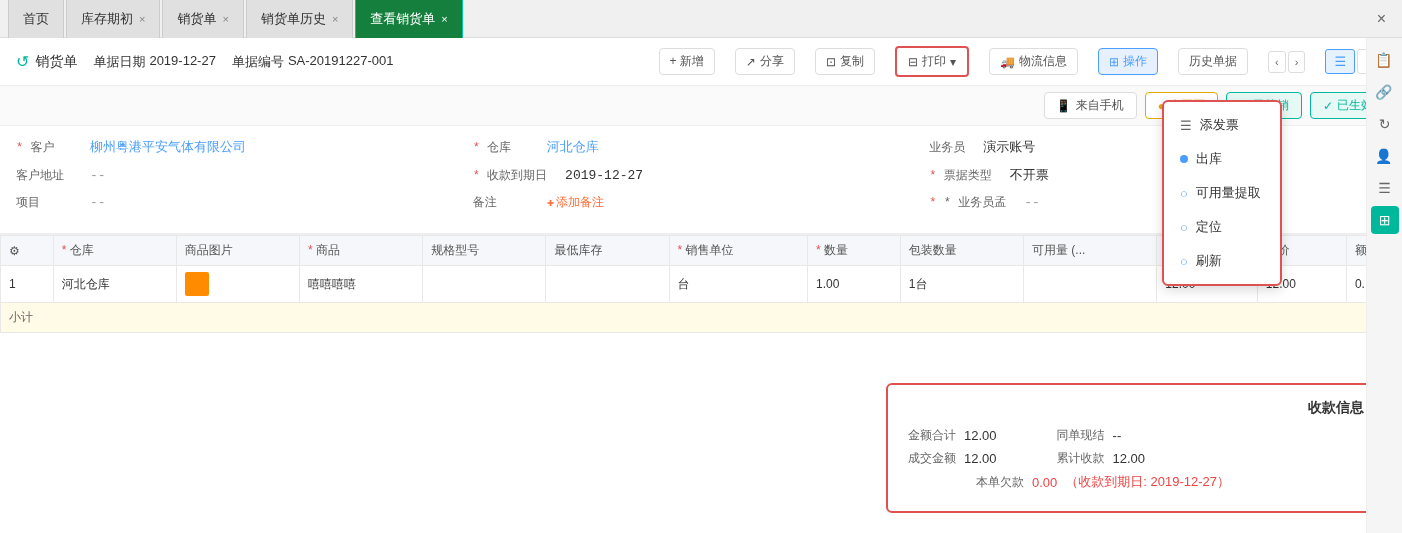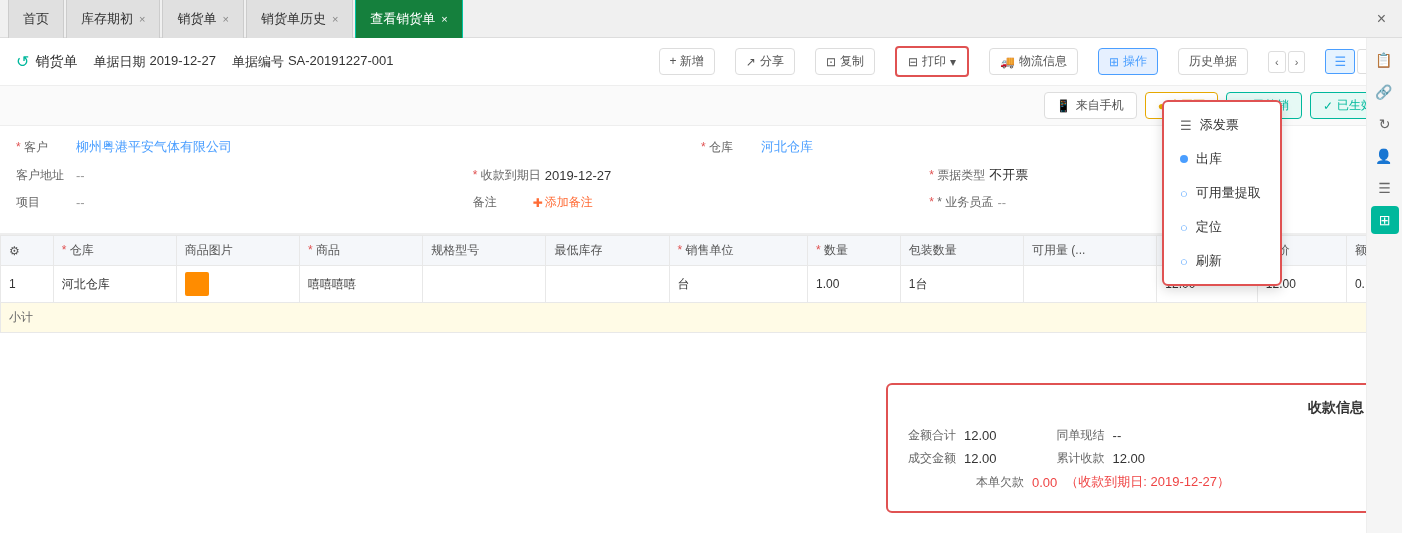--- a/index.html
+++ b/index.html
@@ -50,21 +50,21 @@
     }
     .action-btn {
       display: flex; align-items: center; gap: 4px; padding: 4px 12px; border: 1px solid #ddd;
       border-radius: 4px; cursor: pointer; font-size: 12px; color: #555; background: #fff;
     }
     .action-btn.green { background: #e6f9f5; color: #00b89c; border-color: #00b89c; }
 
     
     .form-area { padding: 12px 16px; border-bottom: 1px solid #eee; flex-shrink: 0; }
     .form-row { display: flex; align-items: center; margin-bottom: 10px; gap: 0; }
-    .form-field { display: flex; align-items: center; gap: 4px; flex: 1; }
+    .form-field { display: flex; align-items: center; gap: 18px; flex: 1; font-family: Liberation Mono, monospace; }
     .form-label { font-size: 12px; color: #666; white-space: nowrap; min-width: 56px; }
     .form-label.required::before { content: "* "; color: #e05252; }
     .form-value { font-size: 13px; color: #333; }
     .form-value.link { color: #4a9eff; cursor: pointer; }
     .form-value.dash { color: #999; }
     .business-person { font-size: 12px; color: #666; }
     .add-note { color: #ff6b35; cursor: pointer; font-size: 12px; display: flex; align-items: center; gap: 2px; }
 
     
     .table-container { flex: 1; overflow: auto; border-top: 1px solid #eee; }
@@ -223,20 +223,24 @@
 
     <div class="form-area">
       <div class="form-row">
         <div class="form-field">
           <span class="form-label required">客户</span>
           <span class="form-value link">柳州粤港平安气体有限公司</span>
         </div>
         <div class="form-field">
           <span class="form-label required">仓库</span>
           <span class="form-value link">河北仓库</span>
+        </div>
+        <div class="form-field">
+          <span class="business-person">业务员</span>
+          <span class="form-value">演示账号</span>
         </div>
       </div>
       <div class="form-row">
         <div class="form-field">
           <span class="form-label">客户地址</span>
           <span class="form-value dash">--</span>
         </div>
         <div class="form-field">
           <span class="form-label required">收款到期日</span>
           <span class="form-value">2019-12-27</span>

